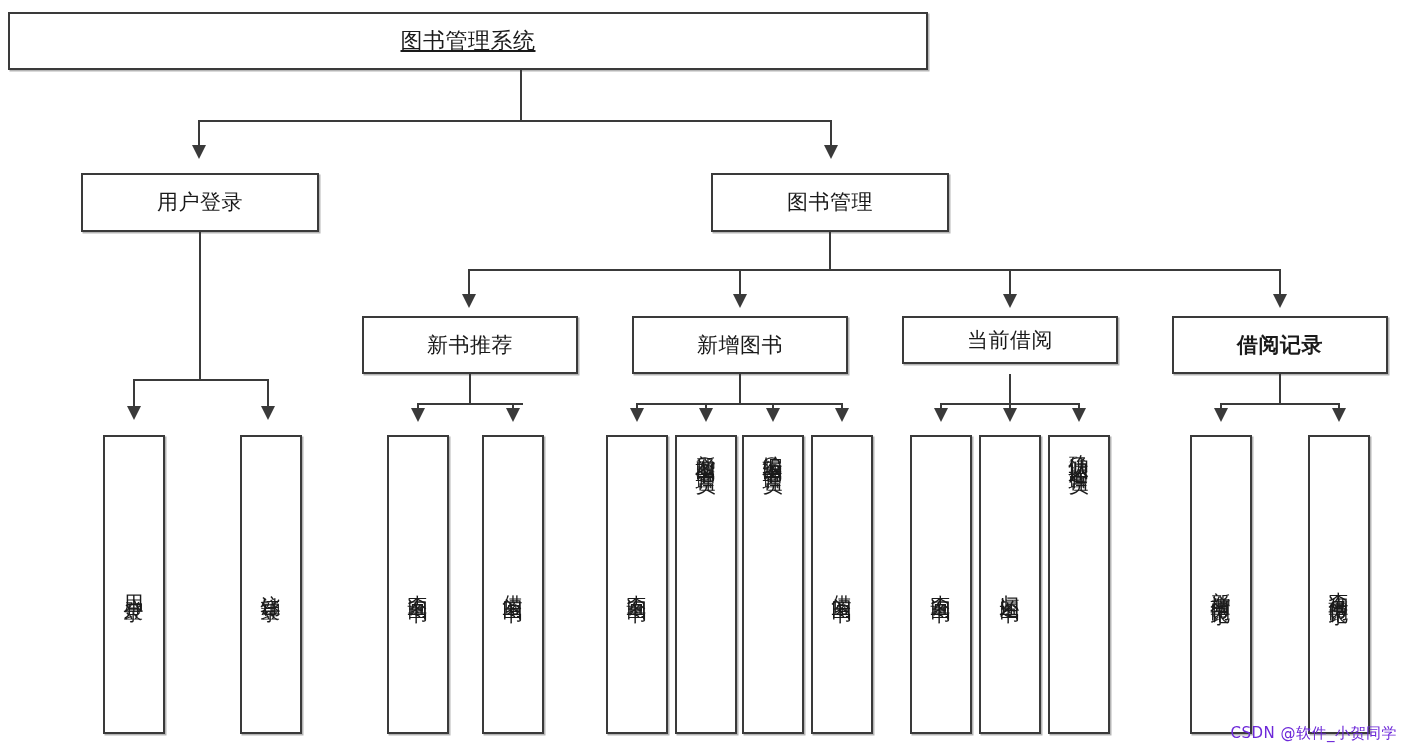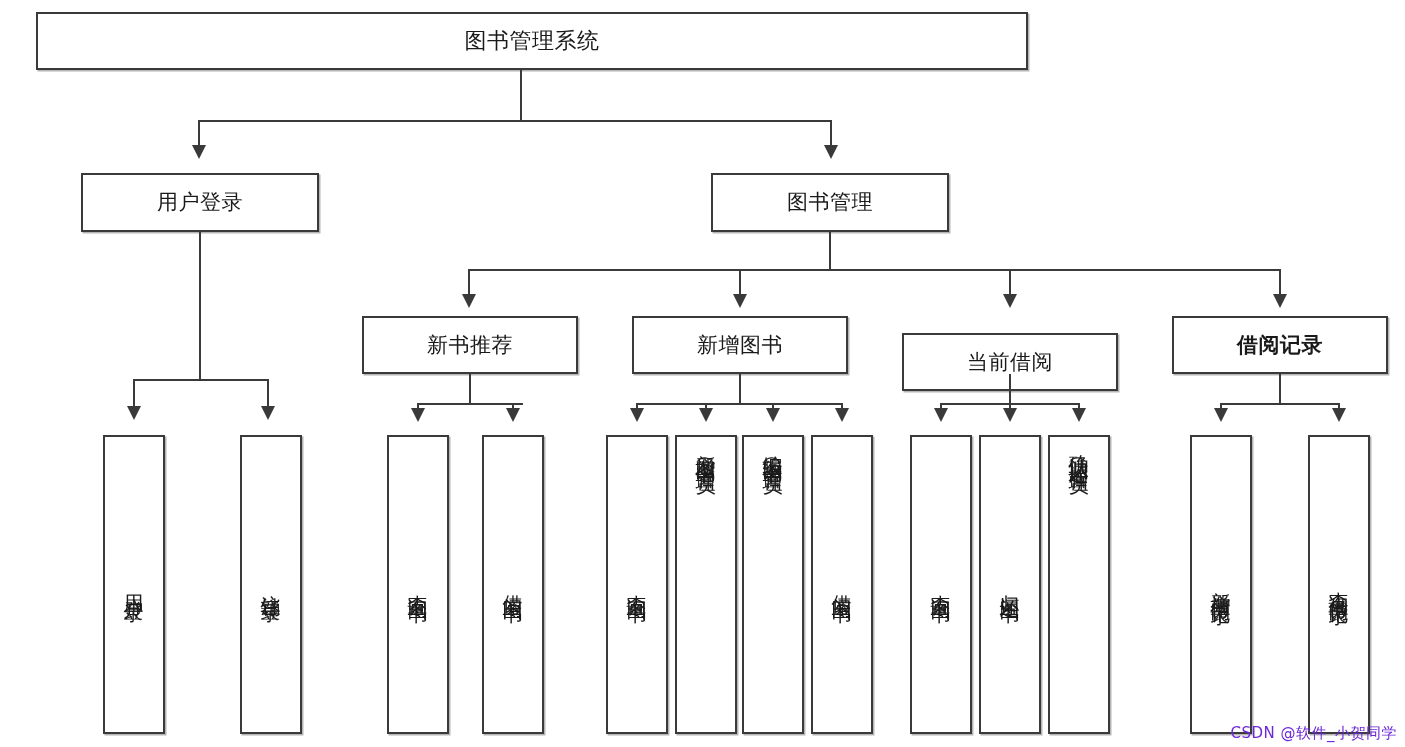--- a/index.html
+++ b/index.html
@@ -78,21 +78,21 @@
     letter-spacing:.5px;
     white-space:nowrap;
     pointer-events:none;
   }
 </style>
 </head>
 <body>
 
 <div id="canvas">
 
-  <div class="node horiz title" style="left:36px;top:12px;width:992px;height:58px;">
+  <div class="node horiz title" style="left:8px;top:12px;width:920px;height:58px;text-decoration:underline;">
     <span>图书管理系统</span>
   </div>
 
   <div class="ln v" style="left:520px;top:70px;width:2px;height:51px;"></div>
 
   <div class="ln h" style="left:198px;top:120px;width:634px;height:2px;"></div>
 
   <div class="ln v" style="left:198px;top:120px;width:2px;height:27px;"></div>
   <div class="arrow" style="left:192px;top:145px;"></div>
   <div class="ln v" style="left:830px;top:120px;width:2px;height:27px;"></div>
@@ -122,21 +122,21 @@
   <div class="arrow" style="left:1003px;top:294px;"></div>
   <div class="ln v" style="left:1279px;top:269px;width:2px;height:27px;"></div>
   <div class="arrow" style="left:1273px;top:294px;"></div>
 
   <div class="node horiz" style="left:362px;top:316px;width:216px;height:58px;">
     <span>新书推荐</span>
   </div>
   <div class="node horiz" style="left:632px;top:316px;width:216px;height:58px;">
     <span>新增图书</span>
   </div>
-  <div class="node horiz" style="left:902px;top:316px;width:216px;height:58px;margin-top:17px;">
+  <div class="node horiz" style="left:902px;top:316px;width:216px;height:48px;">
     <span>当前借阅</span>
   </div>
   <div class="node horiz" style="left:1172px;top:316px;width:216px;height:58px;font-weight:bold;">
     <span>借阅记录</span>
   </div>
 
   <div class="ln v" style="left:469px;top:374px;width:2px;height:31px;"></div>
   <div class="ln h" style="left:417px;top:403px;width:106px;height:2px;"></div>
   <div class="ln v" style="left:417px;top:403px;width:2px;height:10px;"></div>
   <div class="arrow" style="left:411px;top:408px;"></div>

